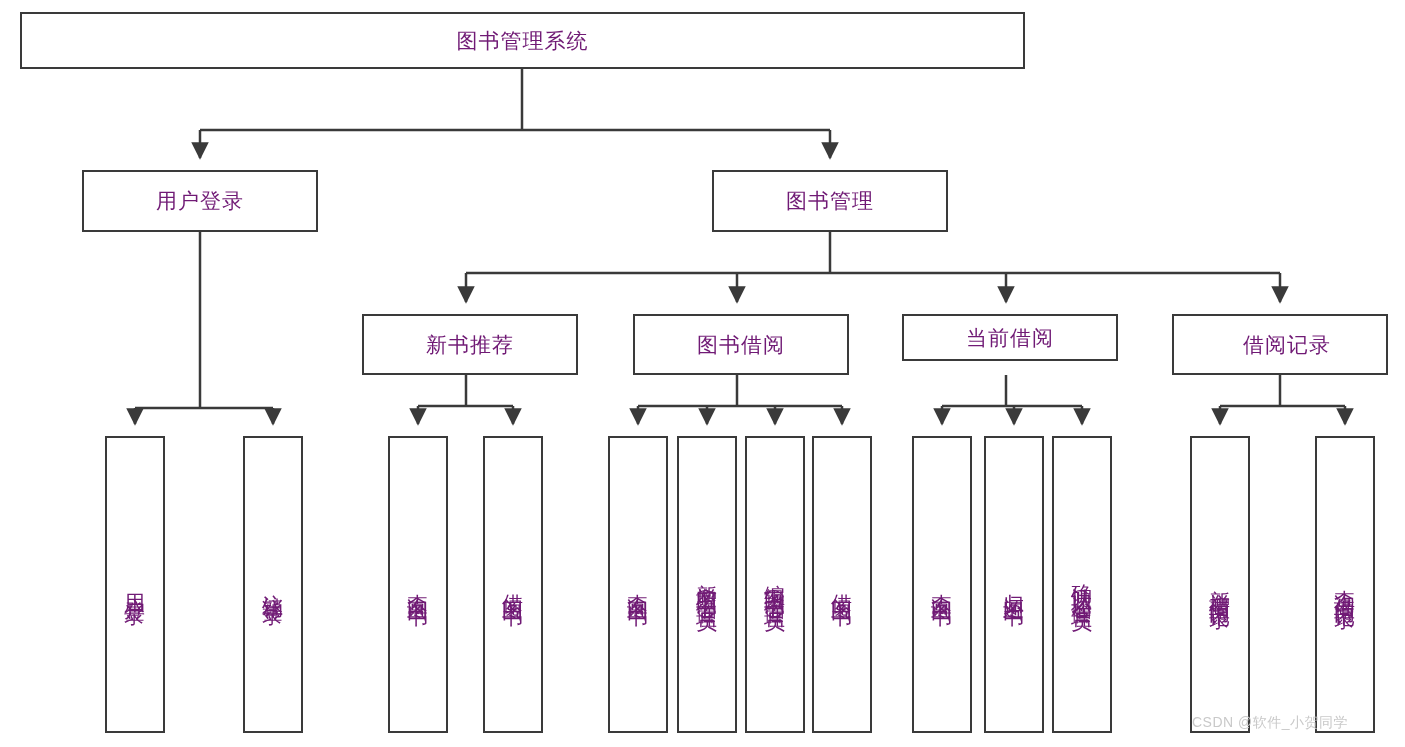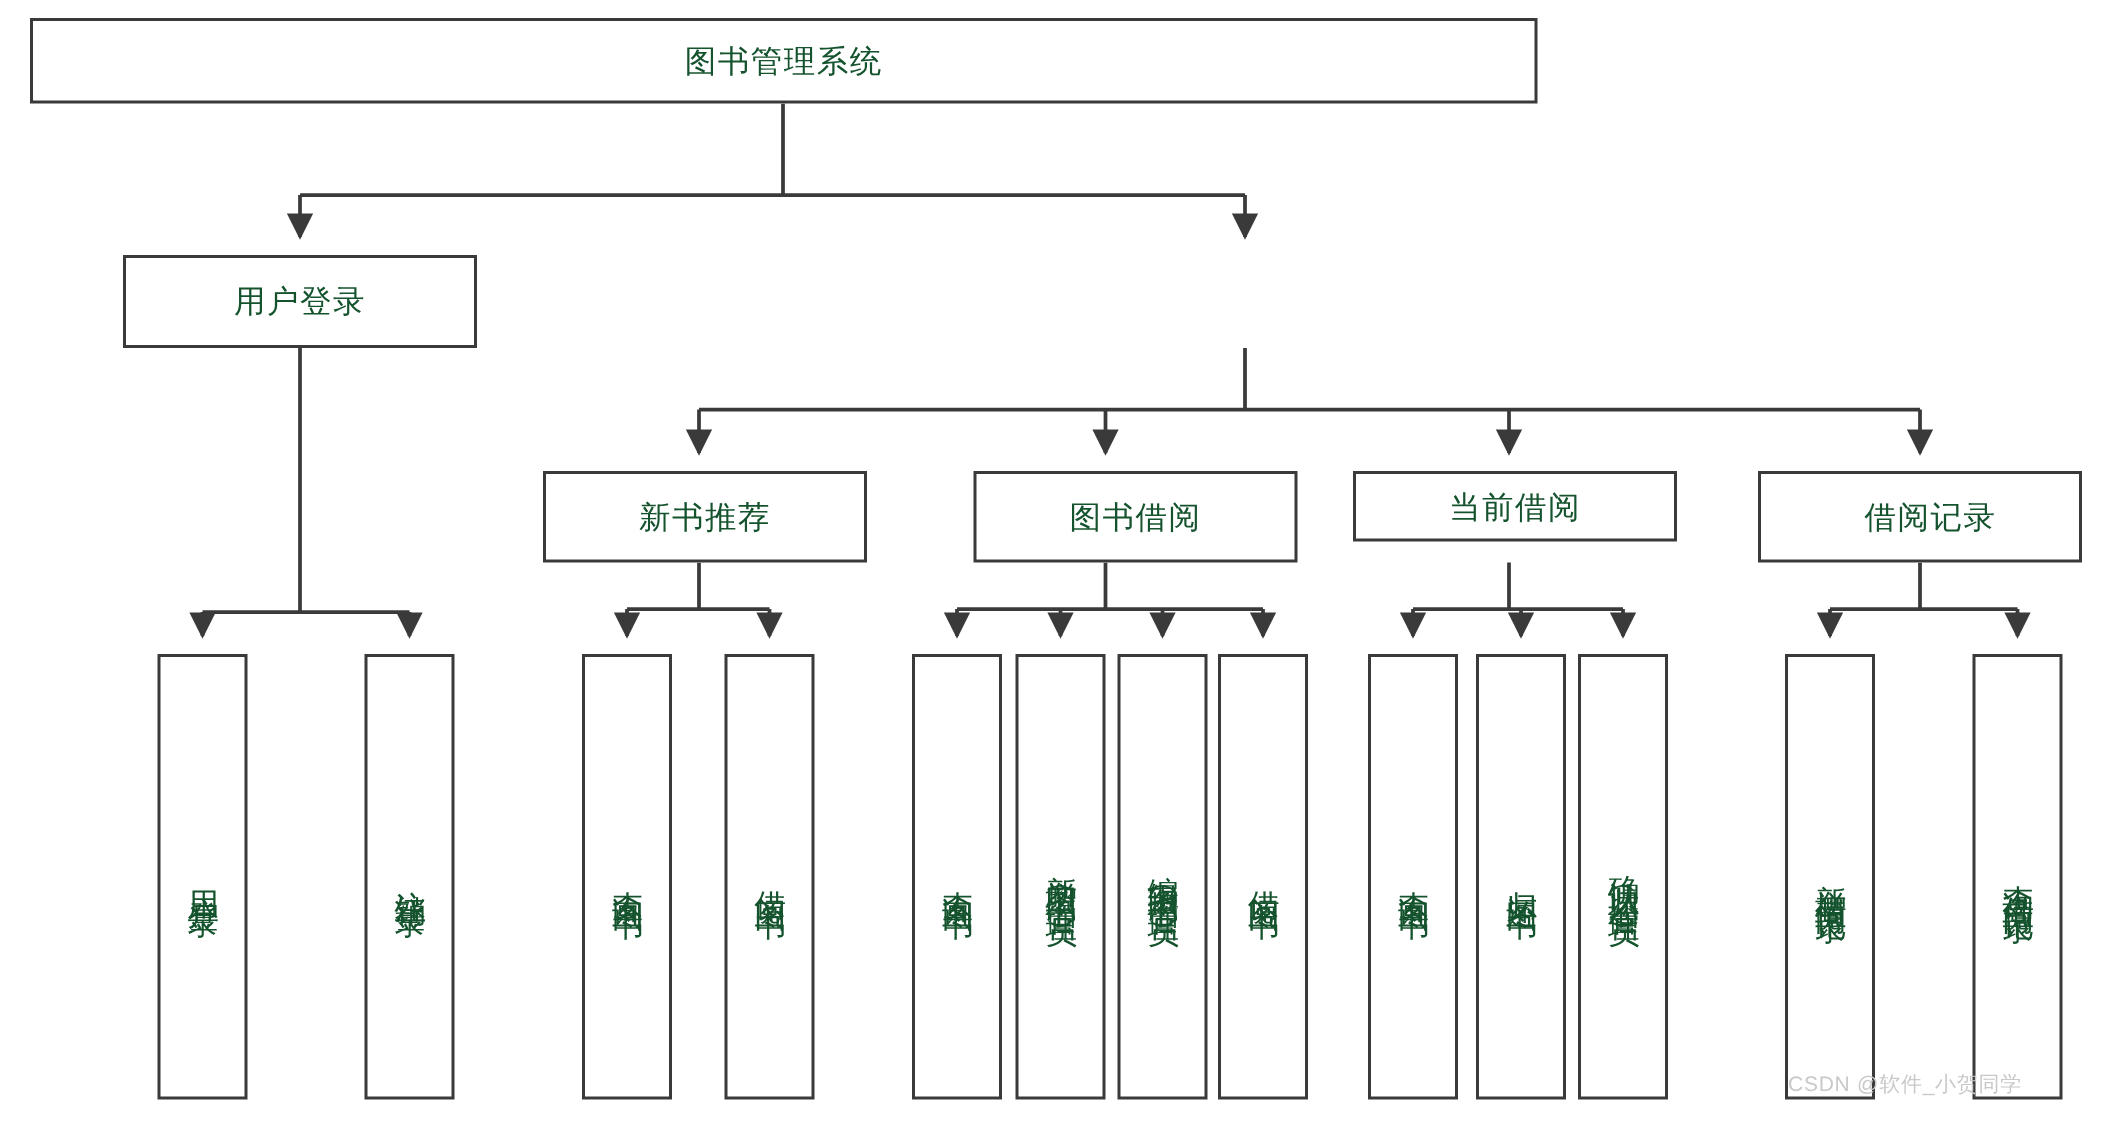--- a/index.html
+++ b/index.html
@@ -25,21 +25,21 @@
     height: 747px;
   }
   .node {
     position: absolute;
     box-sizing: border-box;
     border: 2.5px solid #3a3a3a;
     background: #ffffff;
     display: flex;
     align-items: center;
     justify-content: center;
-    color: #14532d;
+    color: #701a75;
     text-align: center;
   }
   .node.horizontal {
     font-size: 21px;
     letter-spacing: 1px;
   }
   .node.vertical {
     font-size: 21px;
   }
   .node.vertical .vtext {
@@ -114,25 +114,28 @@
     </g>
   </svg>
 
   <div class="node horizontal" style="left:20px;top:12px;width:1005px;height:57px;">
     <span>图书管理系统</span>
   </div>
 
   <div class="node horizontal" style="left:82px;top:170px;width:236px;height:62px;">
     <span>用户登录</span>
   </div>
+  <div class="node horizontal" style="left:712px;top:170px;width:236px;height:62px;">
+    <span>图书管理</span>
+  </div>
 
   <div class="node horizontal" style="left:362px;top:314px;width:216px;height:61px;text-align:center;">
     <span>新书推荐</span>
   </div>
-  <div class="node horizontal" style="left:633px;top:314px;width:216px;height:61px;margin-left:16px;">
+  <div class="node horizontal" style="left:633px;top:314px;width:216px;height:61px;">
     <span>图书借阅</span>
   </div>
   <div class="node horizontal" style="left:902px;top:314px;width:216px;height:47px;">
     <span>当前借阅</span>
   </div>
   <div class="node horizontal" style="left:1172px;top:314px;width:216px;height:61px;padding-left:14px;">
     <span>借阅记录</span>
   </div>
 
   <div class="node vertical" style="left:105px;top:436px;width:60px;height:297px;">

